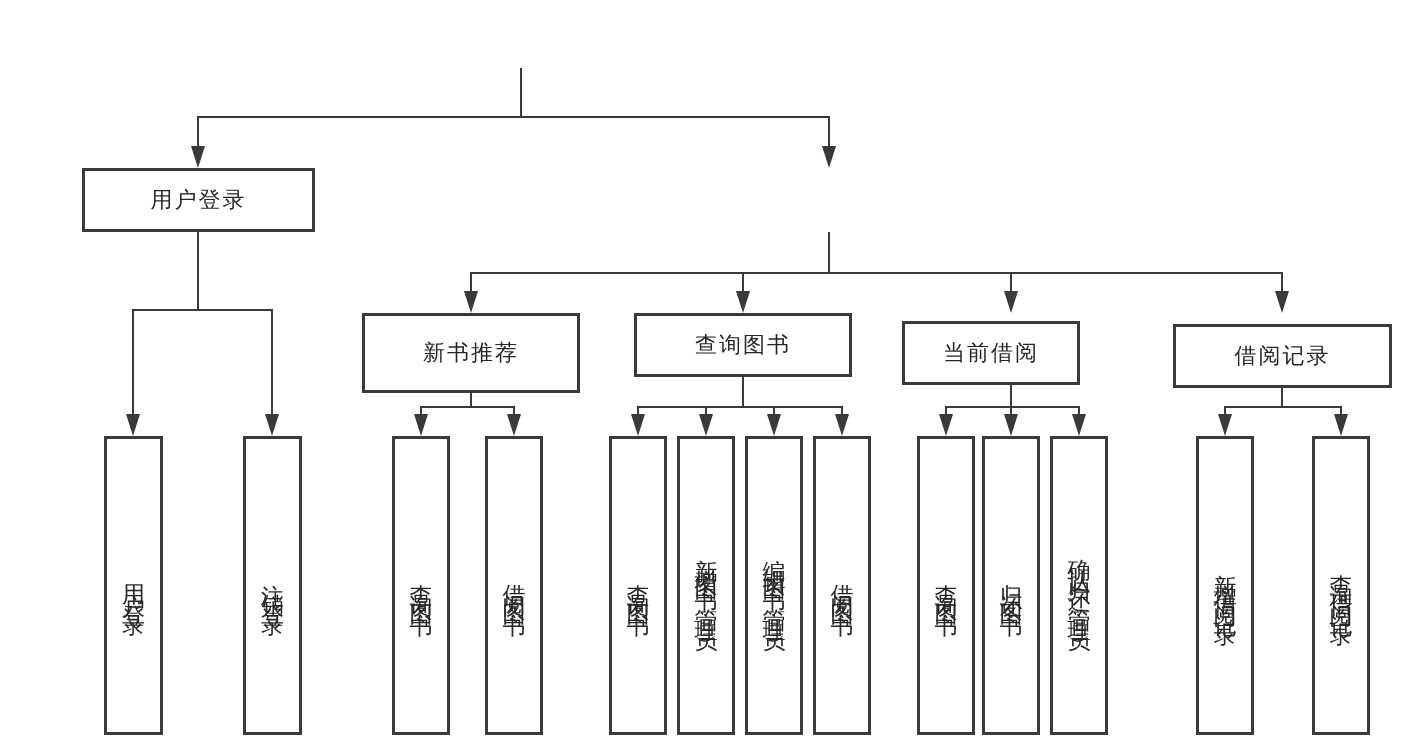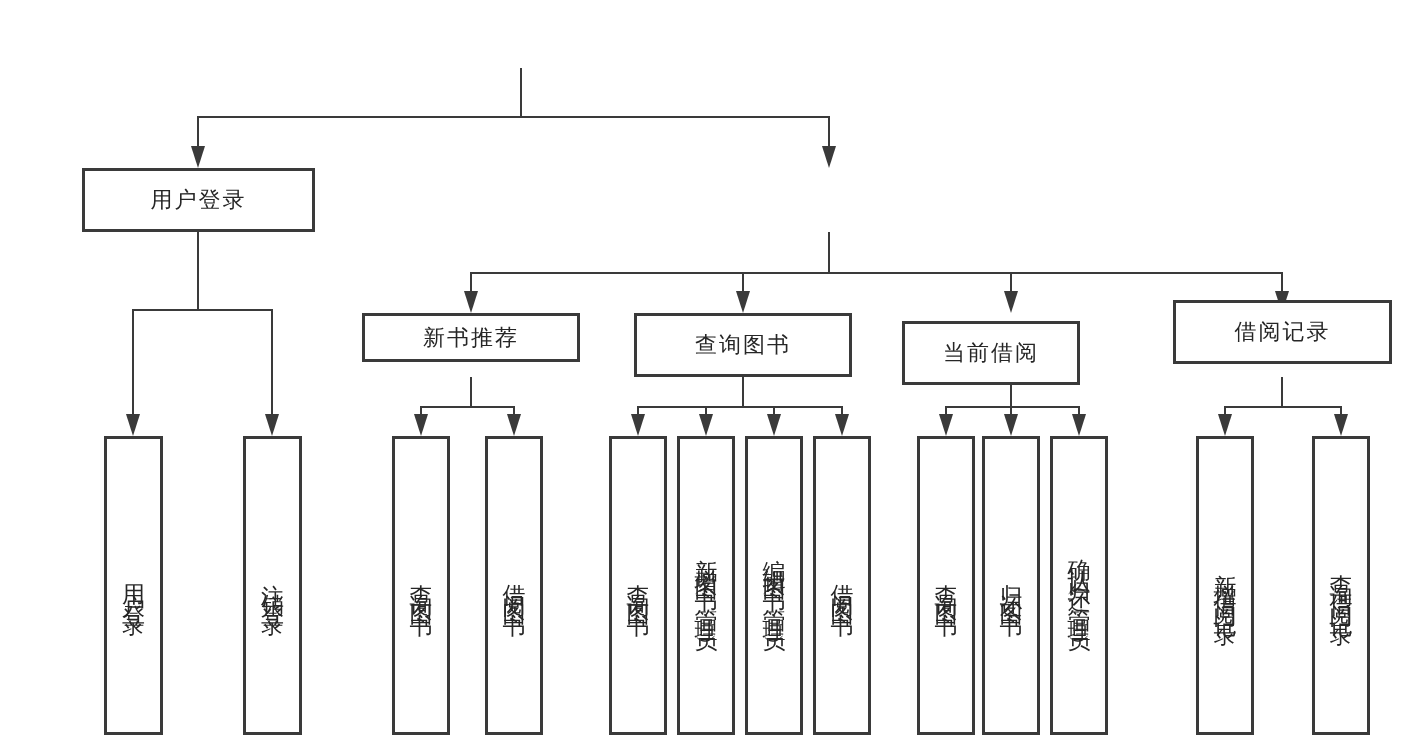--- a/index.html
+++ b/index.html
@@ -56,24 +56,24 @@
   }
 </style>
 </head>
 <body>
 
 <div class="canvas">
 
 
   <div class="node h" style="left:82px;top:168px;width:233px;height:64px">用户登录</div>
 
-  <div class="node h" style="left:362px;top:313px;width:218px;height:49px">新书推荐</div>
+  <div class="node h" style="left:362px;top:313px;width:218px;height:80px">新书推荐</div>
   <div class="node h" style="left:634px;top:313px;width:218px;height:64px">查询图书</div>
   <div class="node h" style="left:902px;top:321px;width:178px;height:64px">当前借阅</div>
-  <div class="node h" style="left:1173px;top:300px;width:219px;height:64px">借阅记录</div>
+  <div class="node h" style="left:1173px;top:324px;width:219px;height:64px">借阅记录</div>
 
   <div class="node v" style="left:104px;top:436px;width:59px;height:299px">用户登录</div>
   <div class="node v" style="left:243px;top:436px;width:59px;height:299px">注销登录</div>
 
   <div class="node v" style="left:392px;top:436px;width:58px;height:299px">查询图书</div>
   <div class="node v" style="left:485px;top:436px;width:58px;height:299px">借阅图书</div>
 
   <div class="node v" style="left:609px;top:436px;width:58px;height:299px">查询图书</div>
   <div class="node v" style="left:677px;top:436px;width:58px;height:299px">新增图书（管理员）</div>
   <div class="node v" style="left:745px;top:436px;width:58px;height:299px">编辑图书（管理员）</div>

